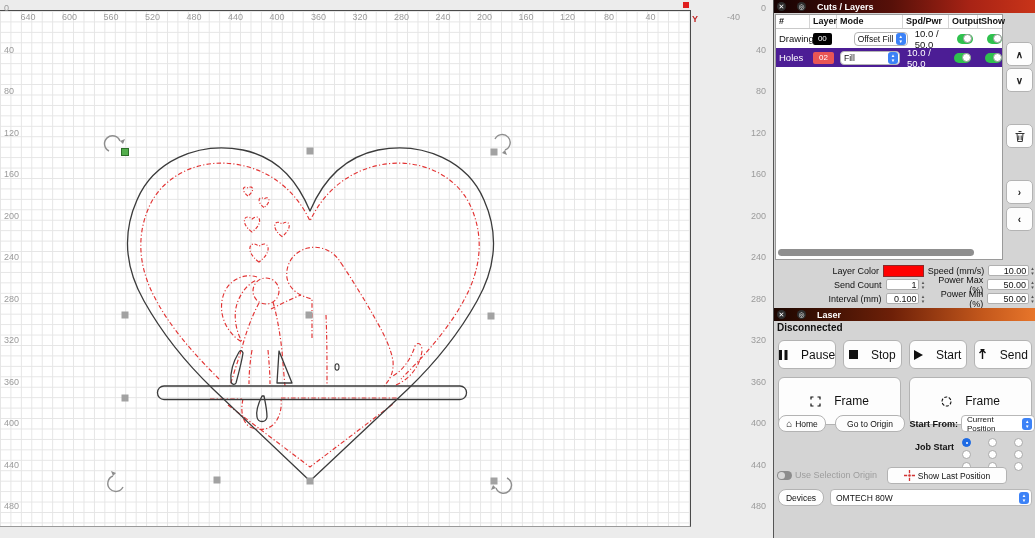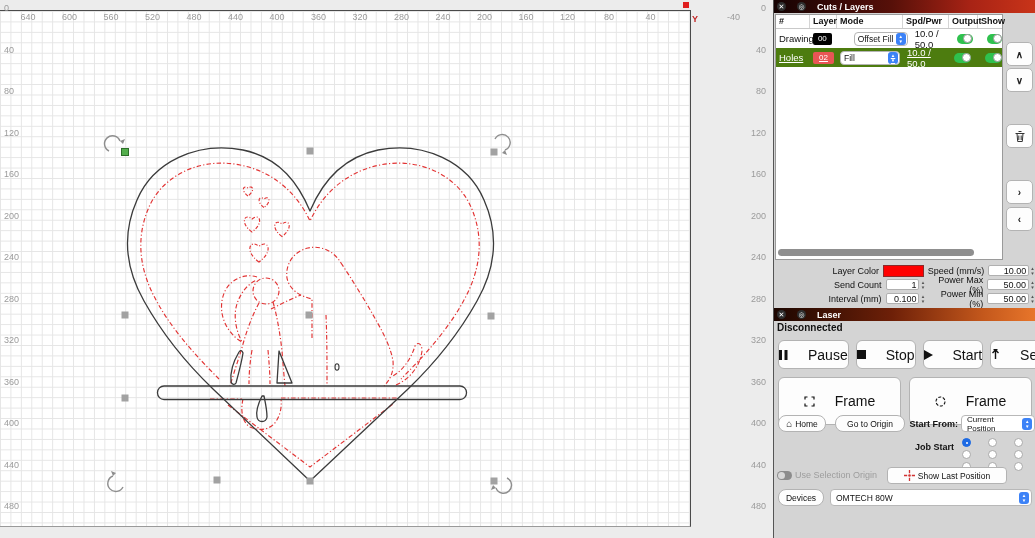--- a/index.html
+++ b/index.html
@@ -21,42 +21,42 @@
   .tb-cuts{top:0;background:linear-gradient(90deg,#150303 0%,#571009 45%,#a82315 75%,#c93419 100%);}
   .tb-laser{top:308px;background:linear-gradient(90deg,#1c0600 0%,#6e2008 45%,#c4581c 80%,#e8762b 100%);}
   .tb-ico{width:9px;height:9px;border-radius:50%;background:#2e2e2e;color:#fff;font-size:7px;line-height:9px;text-align:center;flex:0 0 auto;}
   .tb-title{color:#fff;font-size:9px;font-weight:bold;}
 
   #listbox{position:absolute;left:1px;top:14px;width:228px;height:246px;background:#fff;border:1px solid #9a9a9a;box-sizing:border-box;}
   #lheader{display:flex;height:13px;border-bottom:1px solid #c9c9c9;font-size:9px;font-weight:bold;color:#111;align-items:center;}
   #lheader div{border-right:1px solid #d5d5d5;height:13px;line-height:13px;padding-left:3px;box-sizing:border-box;}
   .c-name{width:34px;} .c-layer{width:27px;} .c-mode{width:66px;} .c-spd{width:46px;} .c-out{width:29px;} .c-show{width:24px;border-right:none !important;}
   .lrow{display:flex;height:19px;align-items:center;font-size:9.5px;color:#111;}
-  .lrow.sel{background:#4d7c0f;color:#fff;text-decoration:underline;}
+  .lrow.sel{background:#4c1d95;color:#fff;}
   .lrow>div{padding-left:3px;box-sizing:border-box;}
   .swatch{width:21px;height:12px;border-radius:2px;color:#fff;font-size:8px;line-height:12px;text-align:center;padding:0 !important;margin-left:3px;}
   .modesel{width:60px;height:14px;background:#fff;border:1px solid #b5b5b5;border-radius:4px;display:flex;align-items:center;justify-content:space-between;padding:0 1px 0 3px !important;color:#111;font-size:8.5px;}
   .bluestep{width:10px;height:12px;background:#3c82f7;border-radius:3px;color:#fff;font-size:4.5px;line-height:5px;text-align:center;display:flex;flex-direction:column;justify-content:center;}
   .toggle{width:17px;height:10px;border-radius:5px;background:#2fc14e;position:relative;margin-left:4px;}
   .toggle i{position:absolute;right:0.5px;top:0.5px;width:9px;height:9px;border-radius:50%;background:#fff;border:0.5px solid #999;box-sizing:border-box;}
   #hscroll{position:absolute;left:2px;bottom:3px;width:196px;height:7px;border-radius:3.5px;background:#8f8f8f;}
 
   #sidestrip{position:absolute;right:0;top:14px;width:32px;height:246px;}
   .sbtn{position:absolute;left:3px;width:25px;height:22px;background:#fdfdfd;border:1px solid #b3b3b3;border-radius:5px;font-size:10px;font-weight:bold;color:#222;display:flex;align-items:center;justify-content:center;}
 
   #props{position:absolute;left:0;top:262px;width:262px;font-size:9px;color:#111;}
   .prow{position:absolute;height:13px;display:flex;align-items:center;}
   .plabel{text-align:right;}
   .pfield{background:#fff;border:1px solid #b0b0b0;border-radius:2px;height:11px;line-height:11px;text-align:right;padding-right:2px;box-sizing:border-box;}
   .stepper{width:7px;height:12px;color:#555;font-size:4.5px;line-height:5px;display:flex;flex-direction:column;justify-content:center;text-align:center;}
   #colorswatch{width:42px;height:12px;background:#ff0000;border:1px solid #8a2a2a;box-sizing:border-box;}
 
   #laserbody{position:absolute;left:0;top:321px;width:262px;}
   #status{position:absolute;left:3px;top:1px;font-size:10px;font-weight:bold;color:#111;}
-  .lbtn{background:#fdfdfd;border:1px solid #b3b3b3;border-radius:6px;display:flex;align-items:center;justify-content:center;gap:20px;font-size:14px;color:#111;box-sizing:border-box;}
+  .lbtn{background:#fdfdfd;border:1px solid #b3b3b3;border-radius:6px;display:flex;align-items:center;justify-content:center;gap:13px;font-size:12px;color:#111;box-sizing:border-box;}
   #row1{position:absolute;left:4px;top:19px;width:254px;height:29px;display:flex;gap:7px;}
   #row1 .lbtn{flex:1;}
   #row2{position:absolute;left:4px;top:56px;width:254px;height:48px;display:flex;gap:8px;}
   #row2 .lbtn{flex:1;}
   #row3{position:absolute;left:4px;top:94px;width:254px;height:17px;}
   .smallbtn{position:absolute;height:17px;background:#fdfdfd;border:1px solid #b3b3b3;border-radius:8px;font-size:8.5px;color:#111;display:flex;align-items:center;justify-content:center;gap:3px;box-sizing:border-box;}
   .ddown{position:absolute;height:17px;background:#fff;border:1px solid #b8b8b8;border-radius:4px;display:flex;align-items:center;justify-content:space-between;font-size:8.5px;color:#111;padding:0 2px 0 5px;box-sizing:border-box;}
   .flabel{position:absolute;font-size:9px;font-weight:bold;color:#111;text-align:right;}
   #radios{position:absolute;left:0;top:0;width:262px;height:0;}
   .radio{position:absolute;width:9px;height:9px;border-radius:50%;background:#fff;border:1px solid #a8a8a8;box-sizing:border-box;}

